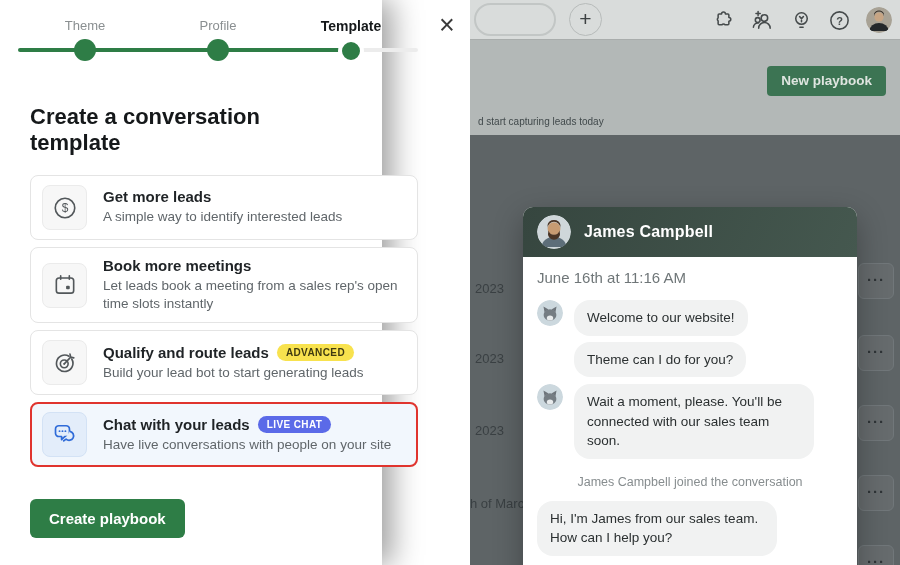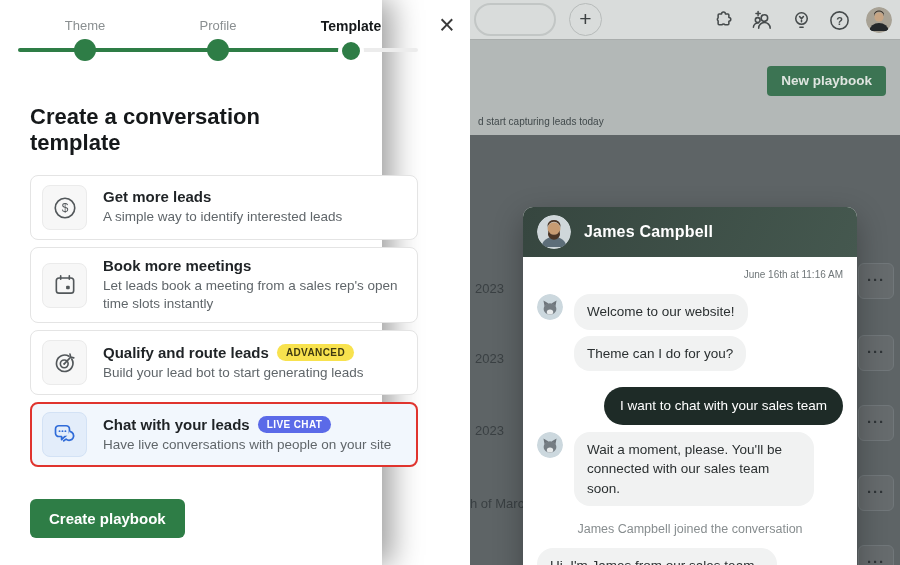--- a/index.html
+++ b/index.html
@@ -32,21 +32,21 @@
 
   
   .chat-widget { position:absolute; left:53px; top:207px; width:334px; height:452px;
                  background:#fff; border-radius:10px 10px 0 0; z-index:3;
                  box-shadow:0 10px 30px rgba(0,0,0,0.3); overflow:hidden; }
   .cw-header { height:50px; background:linear-gradient(115deg,#36463f,#45584f);
                display:flex; align-items:center; gap:13px; padding:0 14px; }
   .cw-header .name { color:#fff; font-size:16px; font-weight:bold; letter-spacing:.2px; }
   .cw-avatar { width:34px; height:34px; border-radius:50%; overflow:hidden; flex:none; }
   .cw-body { padding:0 14px; }
-  .cw-ts { text-align:right; font-size:10px; color:#6f7678; margin-top:12px; }
+  .cw-ts { text-align:left; font-size:15px; color:#6f7678; margin-top:12px; }
   .msg-group { display:flex; align-items:flex-start; gap:11px; margin-top:14px; }
   .sm-avatar { width:26px; height:26px; border-radius:50%; overflow:hidden; flex:none; }
   .bubble-col { display:flex; flex-direction:column; gap:6px; }
   .bubble { background:#f1f2f2; color:#2b3031; font-size:13.5px; line-height:1.45;
             padding:8px 13px; border-radius:16px; max-width:240px; width:fit-content; }
   .visitor-row { display:flex; justify-content:flex-end; margin-top:16px; }
   .bubble.visitor { background:#1e2b27; color:#fff; border-radius:20px; padding:9px 16px;
                     max-width:none; white-space:nowrap; }
   .sys-text { text-align:center; font-size:12.5px; color:#878d8f; margin-top:16px; }
   .cw-footer { position:absolute; bottom:0; left:0; width:100%; height:11px;
@@ -173,23 +173,20 @@
               <ellipse cx="13" cy="15" rx="6.4" ry="5.8" fill="#757d83"></ellipse>
               <ellipse cx="13" cy="18" rx="3.2" ry="2.6" fill="#e8ebec"></ellipse>
             </svg>
           </span>
           <div class="bubble-col">
             <div class="bubble">Welcome to our website!</div>
             <div class="bubble">Theme can I do for you?</div>
           </div>
         </div>
 
-        <div class="visitor-row">
-          <div class="bubble visitor">I want to chat with your sales team</div>
-        </div>
 
         <div class="msg-group" style="margin-top:7px;">
           <span class="sm-avatar">
             <svg width="26" height="26" viewBox="0 0 26 26">
               <circle cx="13" cy="13" r="13" fill="#ccd8de"></circle>
               <path d="M6.5 6.5l5 3-4 2.8z" fill="#6e757b"></path>
               <path d="M19.5 6.5l-5 3 4 2.8z" fill="#6e757b"></path>
               <ellipse cx="13" cy="15" rx="6.4" ry="5.8" fill="#757d83"></ellipse>
               <ellipse cx="13" cy="18" rx="3.2" ry="2.6" fill="#e8ebec"></ellipse>
             </svg>

